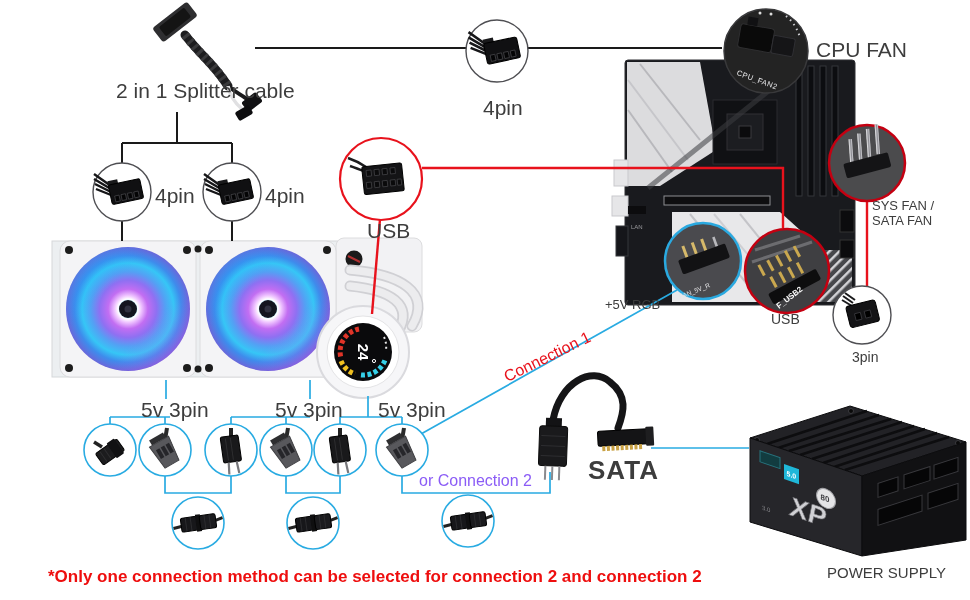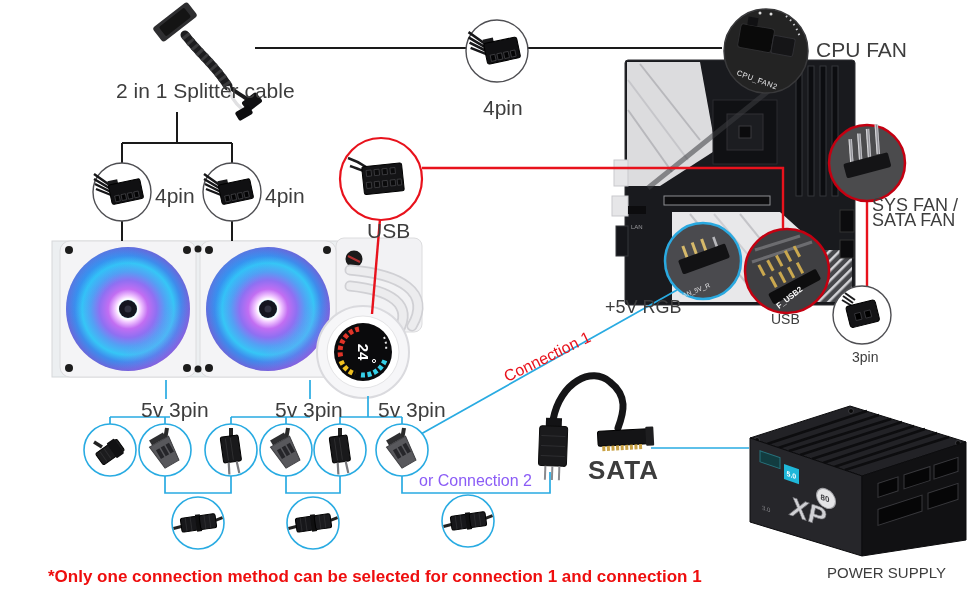--- a/index.html
+++ b/index.html
@@ -1,20 +1,20 @@
 <!DOCTYPE html>
 <html><head>
 <meta charset="utf-8">
 <style>
   html,body{margin:0;padding:0;background:#fff;}
   .stage{position:relative;width:970px;height:600px;background:#ffffff;overflow:hidden;
          font-family:"Liberation Sans", sans-serif;}
   .stage svg{position:absolute;left:0;top:0;}
   .lbl{position:absolute;color:#3d3d3d;font-size:21px;white-space:nowrap;z-index:5;}
-  .lbl.small{font-size:18px;}
+  .lbl.small{font-size:13px;}
   .lbl.mid{font-size:14px;}
   .warning{position:absolute;left:48px;top:567px;font-size:17px;font-weight:bold;color:#ee0e0e;
            white-space:nowrap;z-index:5;}
   .conn1{position:absolute;left:498px;top:338px;width:140px;font-size:16px;color:#e8121c;
          transform:rotate(-26deg);z-index:5;}
   .conn2{position:absolute;left:419px;top:472px;font-size:16px;color:#8b5cf6;z-index:5;}
   .sata{position:absolute;left:588px;top:455px;font-size:26px;color:#3d3d3d;letter-spacing:1px;z-index:5;font-weight:bold;}
   .psu-lbl{position:absolute;left:827px;top:564px;font-size:15px;color:#3d3d3d;z-index:5;text-align:right;}
   .sysfan{line-height:15px;}
 </style>
@@ -423,15 +423,15 @@
 <div class="lbl small" style="left:605px;top:281px;margin-top:16px;">+5V RGB</div>
 <div class="lbl mid" style="left:771px;top:311px;">USB</div>
 <div class="lbl mid" style="left:846px;top:349px;margin-left:6px;">3pin</div>
 <div class="lbl" style="left:141px;top:398px;">5v 3pin</div>
 <div class="lbl" style="left:275px;top:398px;">5v 3pin</div>
 <div class="lbl" style="left:378px;top:398px;">5v 3pin</div>
 <div class="conn1">Connection 1</div>
 <div class="conn2">or Connection 2</div>
 <div class="sata">SATA</div>
 <div class="psu-lbl">POWER SUPPLY</div>
-<div class="warning">*Only one connection method can be selected for connection 1 and connection 1</div>
+<div class="warning">*Only one connection method can be selected for connection 2 and connection 2</div>
 
 </div>
 
 </body></html>

